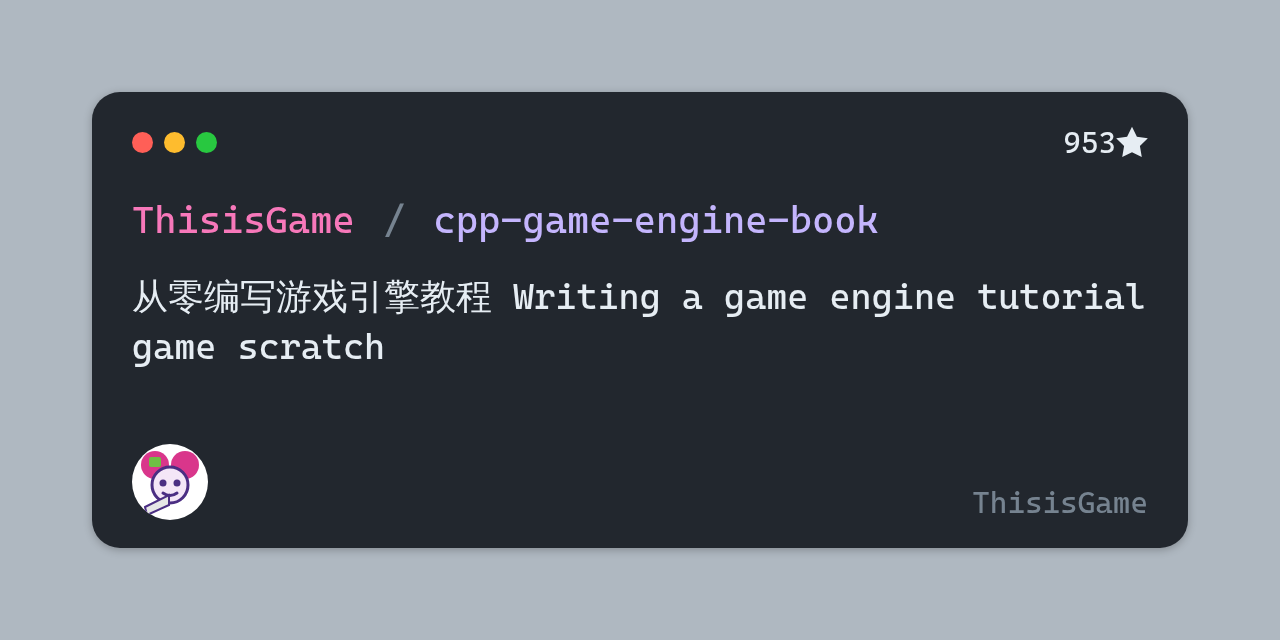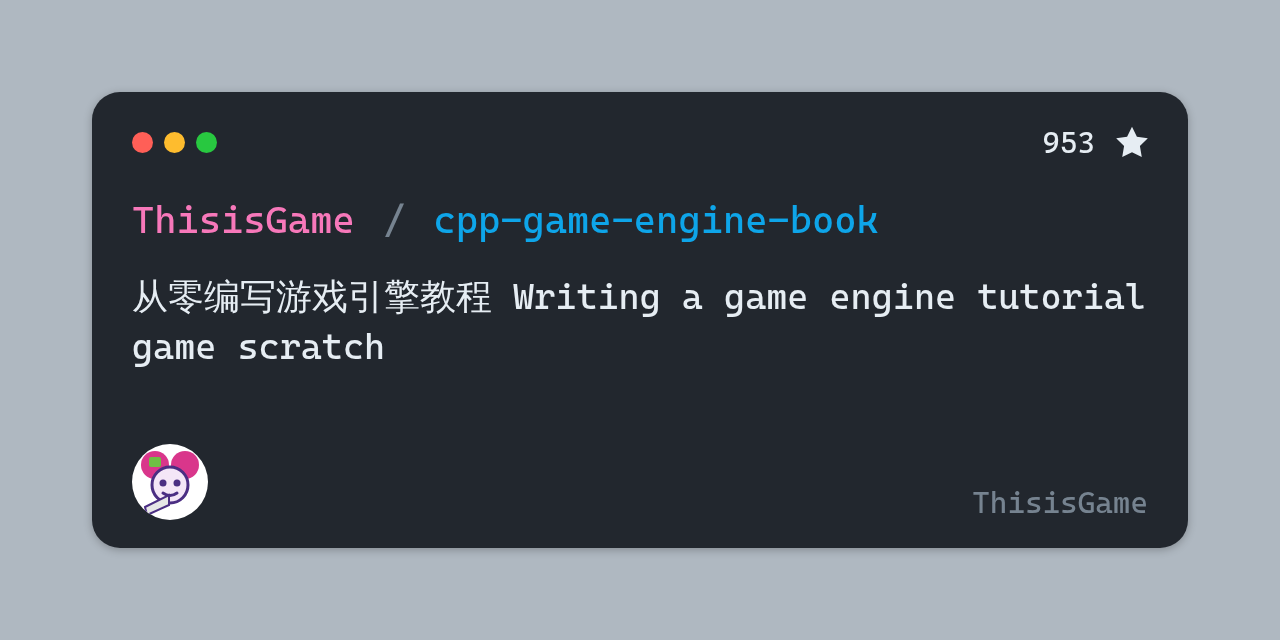--- a/index.html
+++ b/index.html
@@ -38,38 +38,38 @@
     width: 21px;
     height: 21px;
     border-radius: 50%;
   }
   .dot.red    { background: #ff5f57; }
   .dot.yellow { background: #febc2e; }
   .dot.green  { background: #28c840; }
   .stars {
     display: flex;
     align-items: center;
-    gap: 21px;
+    gap: 0;
     color: #e6edf3;
     font-size: 30px;
   }
   .star-icon {
     width: 32px;
     height: 32px;
     fill: #e6edf3;
   }
   .title {
     margin-top: 40px;
     font-size: 38px;
     line-height: 1.2;
     white-space: nowrap;
   }
   .owner { color: #f778ba; }
   .sep   { color: #768390; margin: 0 6px; }
-  .repo  { color: #0ea5e9; }
+  .repo  { color: #c4b5fd; }
   .desc {
     margin-top: 28px;
     color: #e6edf3;
     font-size: 36px;
     line-height: 1.4;
     max-width: 100%;
     word-break: break-all;
   }
   .footer {
     position: absolute;

